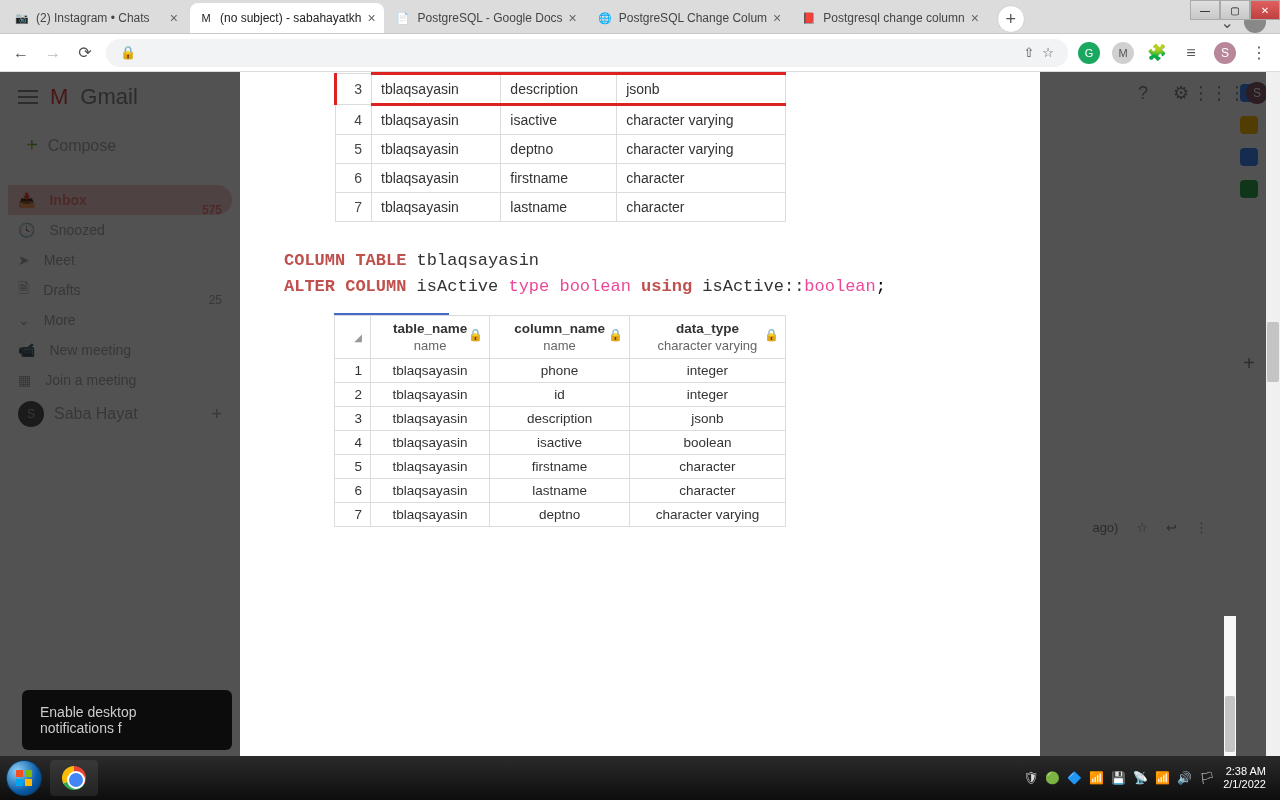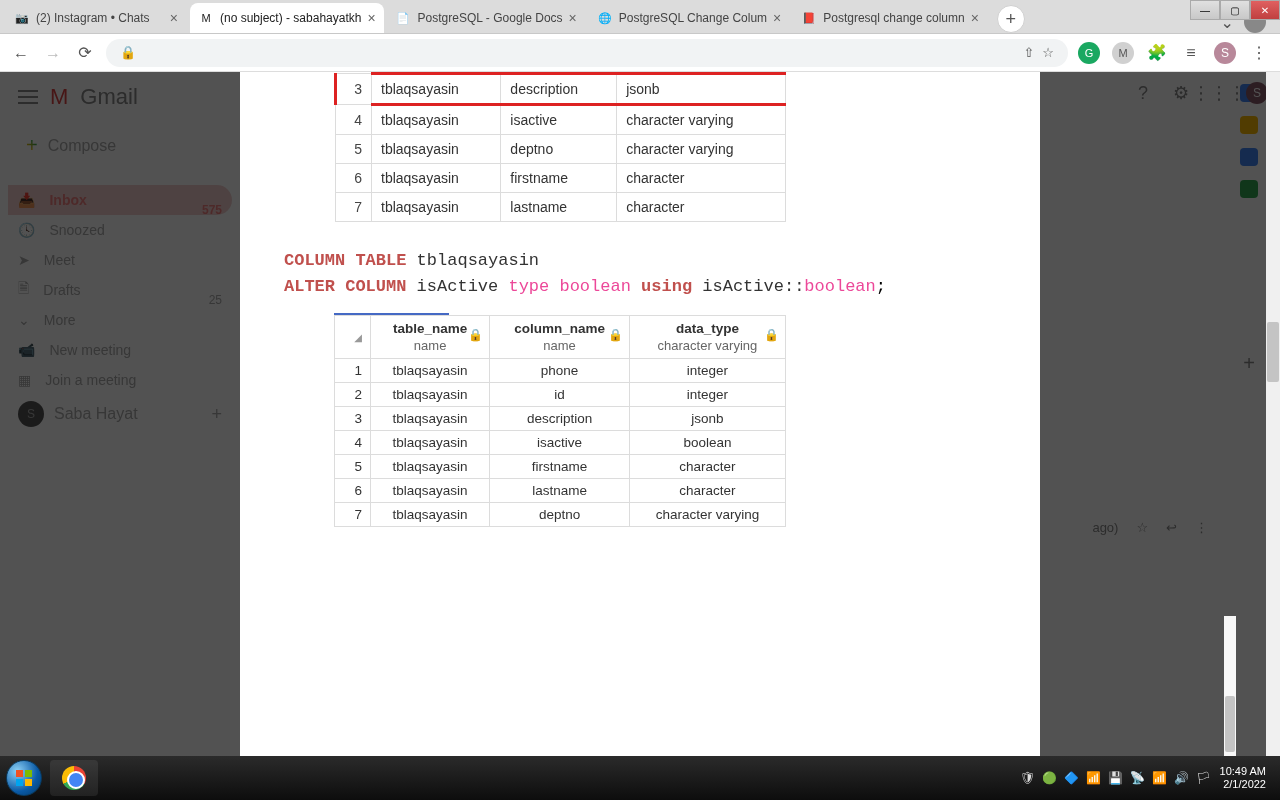--- a/index.html
+++ b/index.html
@@ -328,20 +328,21 @@
     <td>tblaqsayasin</td>
     <td>deptno</td>
     <td>character varying</td>
               </tr>
             </tbody>
         </table>
       </div>
     </div>
   </div>
 
+  <div class="notif">Enable desktop notifications f</div>
 
   <div class="scrollbar" style="right:0">
     <div class="scrollbar-thumb" style="top:250px;height:60px"></div>
   </div>
   <div class="scrollbar" style="right:44px;width:12px;top:544px;height:140px;background:#f8f8f8">
     <div class="scrollbar-thumb" style="top:80px;height:56px;width:10px"></div>
   </div>
 </div>
 
 <div class="taskbar">
@@ -362,17 +363,17 @@
         <span class="tray-icon">🟢</span>
         <span class="tray-icon">🔷</span>
         <span class="tray-icon">📶</span>
         <span class="tray-icon">💾</span>
         <span class="tray-icon">📡</span>
         <span class="tray-icon">📶</span>
         <span class="tray-icon">🔊</span>
         <span class="tray-icon">🏳</span>
       </div>
     <div class="clock">
-      <div>10:49 AM</div>
+      <div>2:38 AM</div>
       <div>2/1/2022</div>
     </div>
   </div>
 </div>
 
 </body></html>

